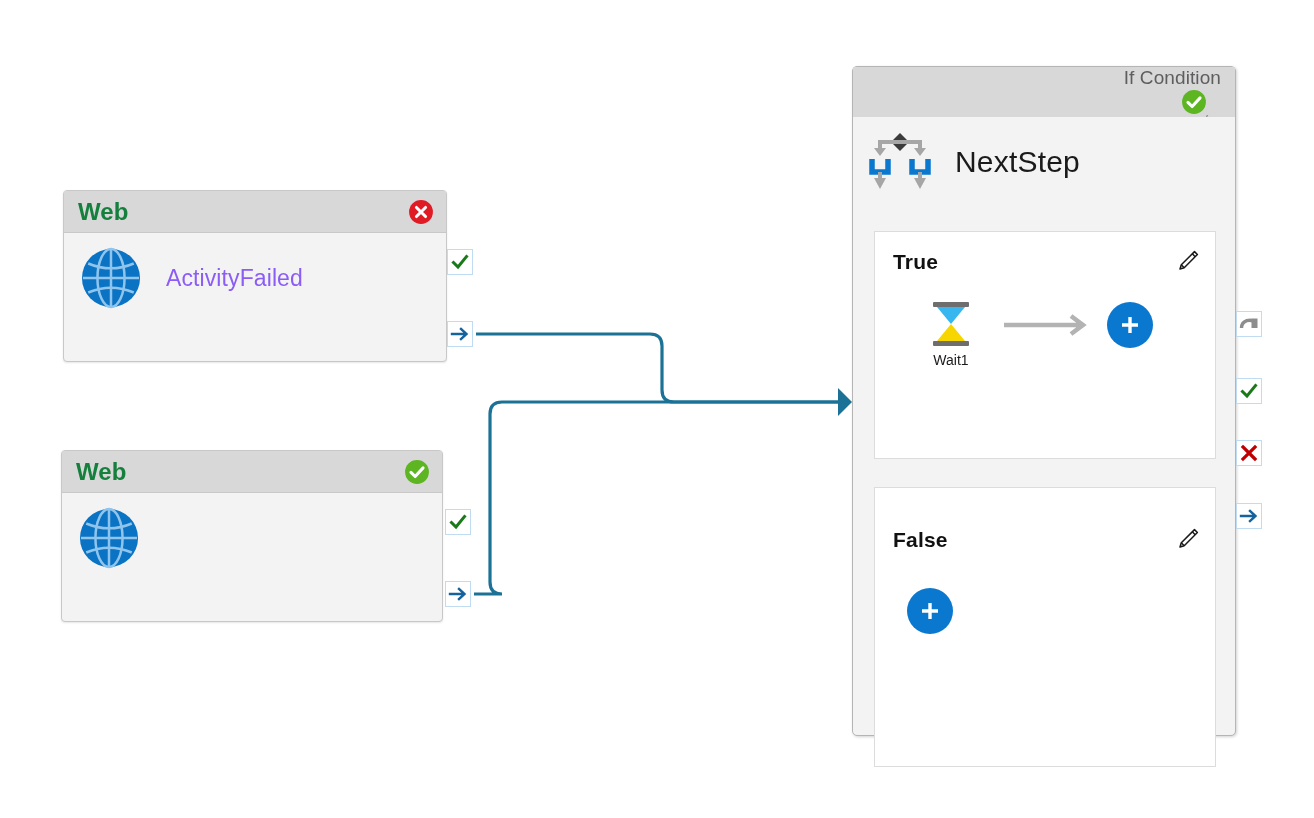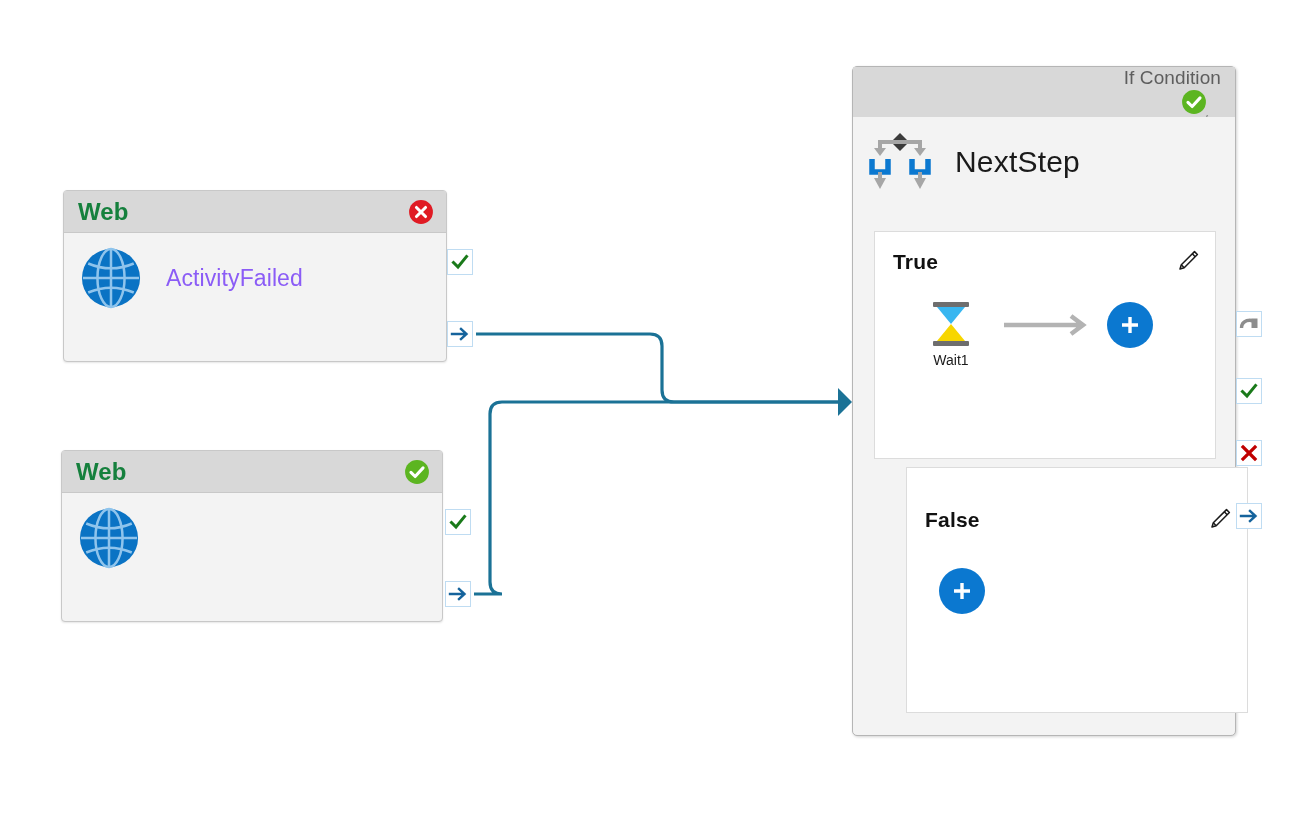--- a/index.html
+++ b/index.html
@@ -281,21 +281,21 @@
           <path d="M1 12 H78 M68 3 L80 12 L68 21" fill="none" stroke="#b3b3b3" stroke-width="4.5" stroke-linecap="butt" stroke-linejoin="miter"></path>
         </svg>
         <div class="plusbtn">
           <svg class="plus-glyph" viewBox="0 0 22 22">
             <path d="M11 3 V19 M3 11 H19" stroke="#ffffff" stroke-width="3.4" stroke-linecap="butt"></path>
           </svg>
         </div>
       </div>
     </div>
 
-    <div class="branch-box" style="top:400px; height:246px;margin-left:32px;">
+    <div class="branch-box" style="top:420px; height:280px;">
       <div class="branch-head" style="padding-top:38px;">
         <span class="branch-label">False</span>
         <svg class="pencil" viewBox="0 0 26 26">
           <g fill="none" stroke="#1a1a1a" stroke-width="1.5" stroke-linejoin="round">
             <path d="M19.5 3.6 L22.4 6.5 L9.2 19.7 L5 21 L6.3 16.8 Z"></path>
             <path d="M17.3 5.8 L20.2 8.7"></path>
             <path d="M6.3 16.8 L9.2 19.7"></path>
           </g>
         </svg>
       </div>

